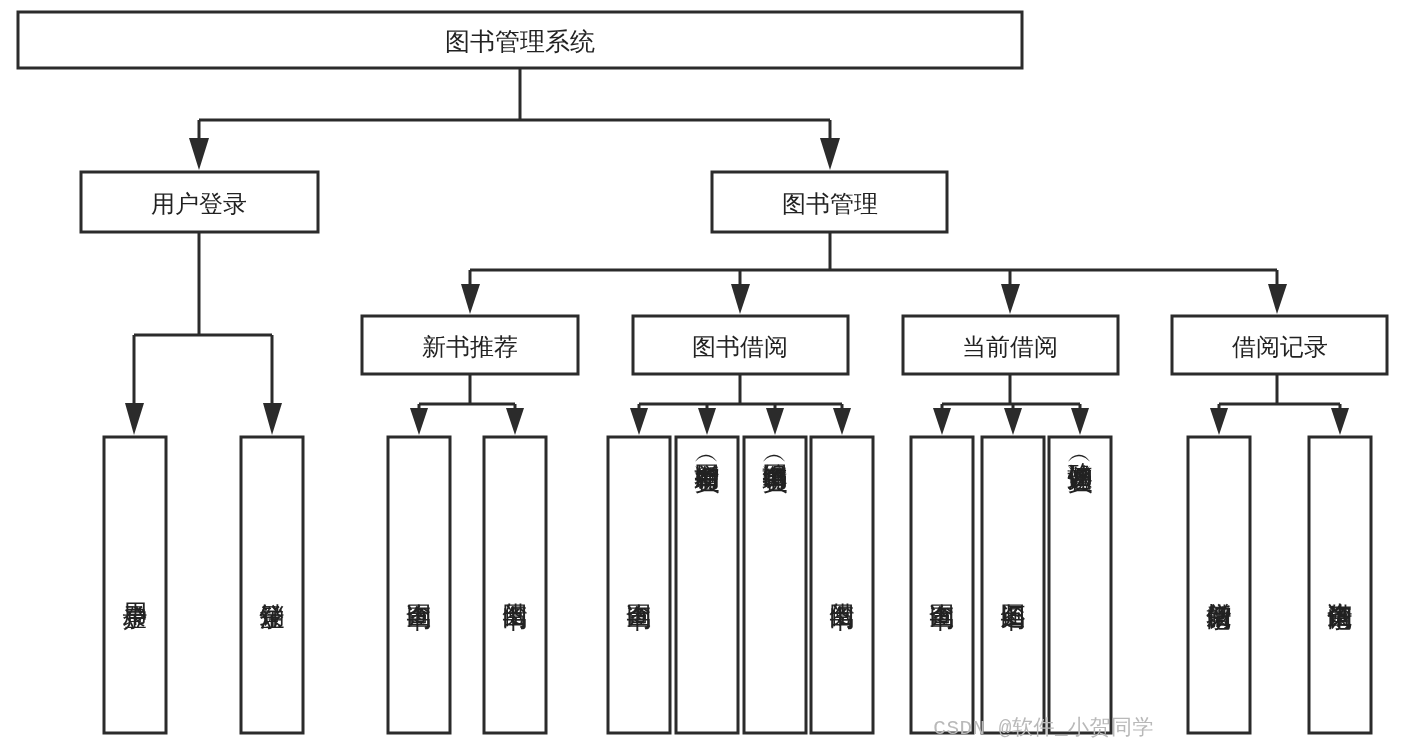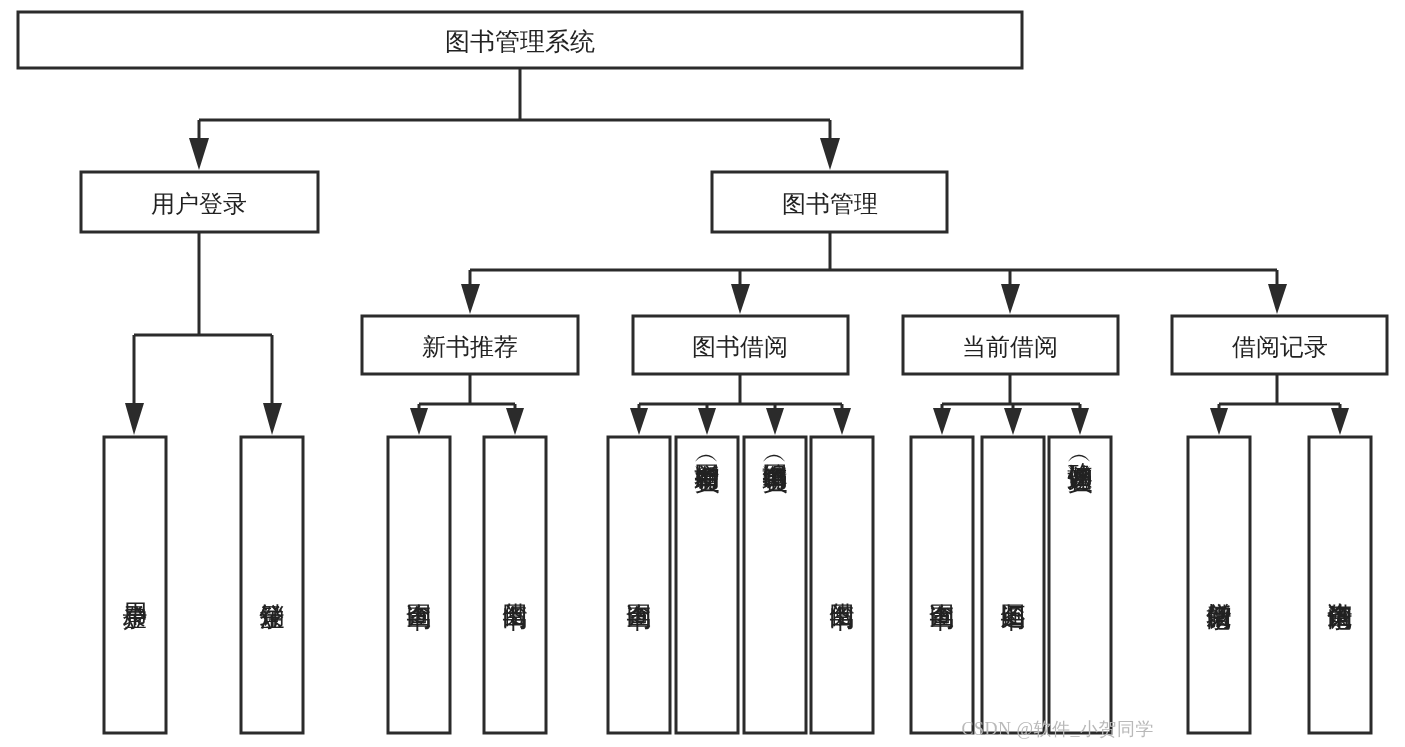--- a/index.html
+++ b/index.html
@@ -71,22 +71,22 @@
     line-height: 1.08;
     color: #222222;
     letter-spacing: 1px;
     white-space: nowrap;
     text-align: center;
   }
   #watermark {
     position: absolute;
     right: 10px;
     bottom: 6px;
-    font-family: Liberation Serif, serif;
-    font-size: 18px;
+    font-family: Liberation Mono, monospace;
+    font-size: 21px;
     color: #b9b9b9;
     letter-spacing: 0.5px;
     user-select: none;
   }
 </style>
 </head>
 <body>
 
 <div id="diagram-root">
 

